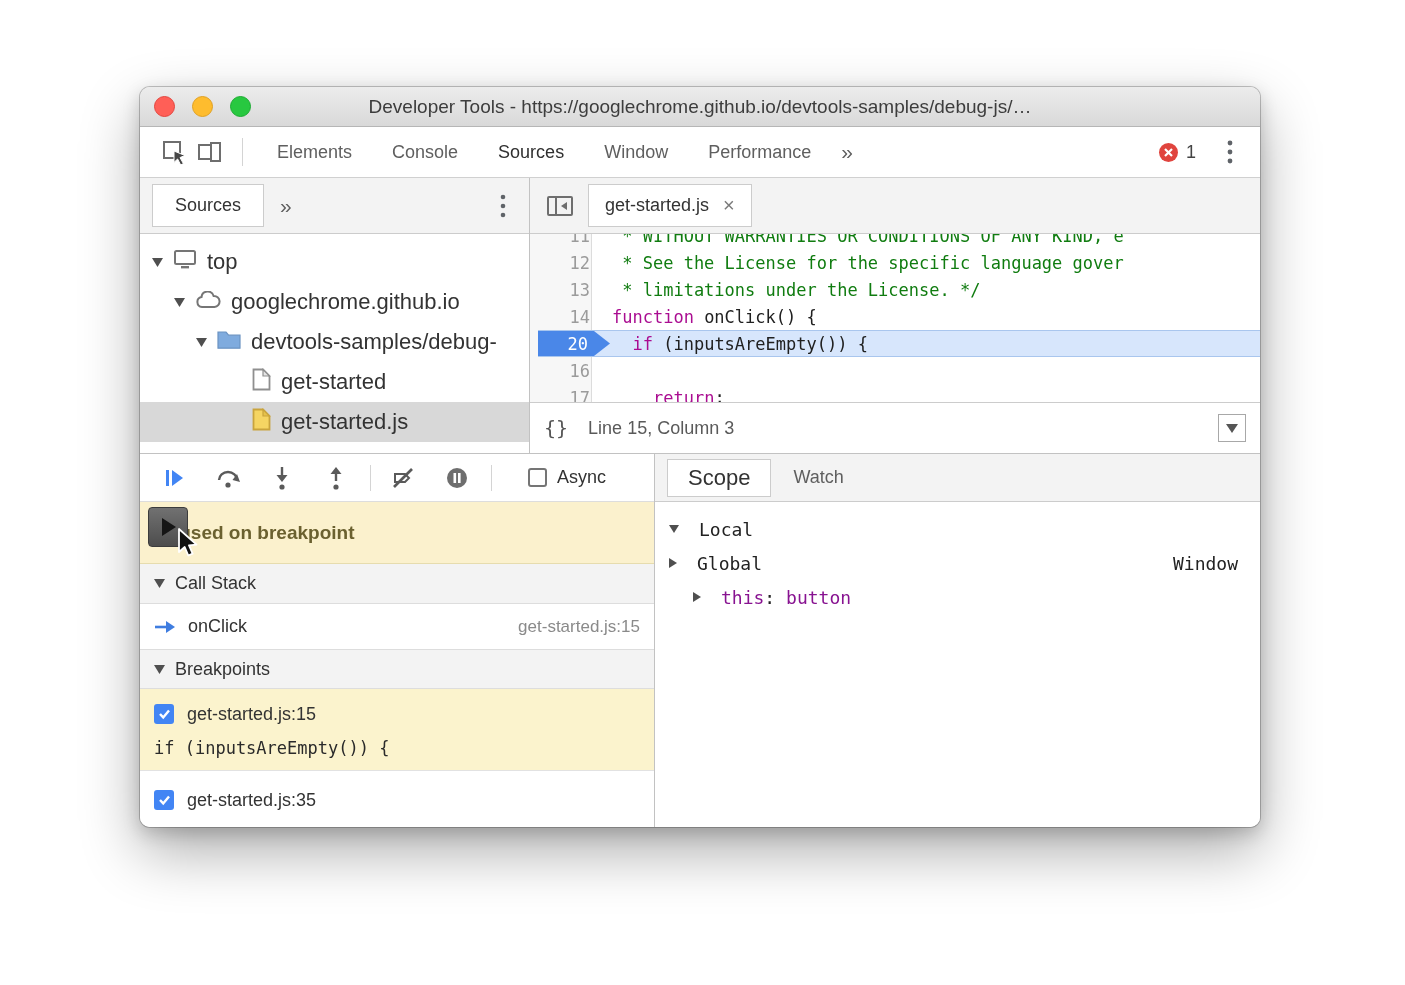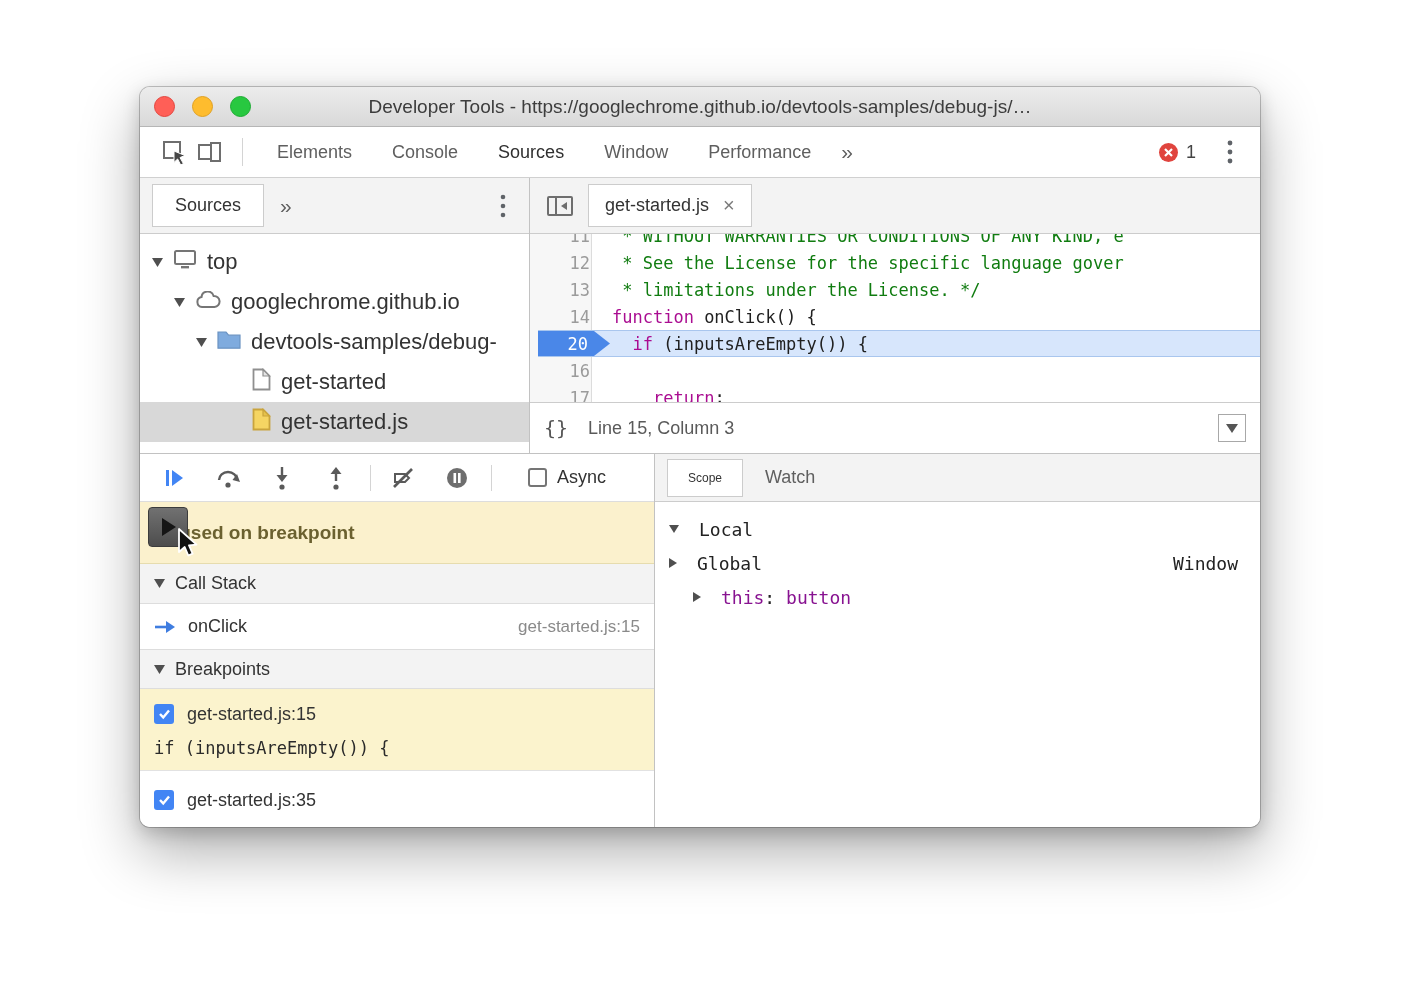--- a/index.html
+++ b/index.html
@@ -74,21 +74,21 @@
   .bp-entry{padding:12px 14px;flex:none}
   .bp-entry.hit{background:#fbf3cd;border-bottom:1px solid #e2e2e2}
   .bp-line1{display:flex;align-items:center;gap:13px;font-size:18px;color:#333;height:26px}
   .bp-code{font-family:"DejaVu Sans Mono",monospace;font-size:17px;color:#2a2a2a;margin-top:11px;white-space:pre}
   .cb-checked{width:20px;height:20px;border-radius:3px;background:#4285f4;display:flex;align-items:center;justify-content:center;flex:none}
   .resume-overlay{position:absolute;left:8px;top:53px;width:40px;height:40px;background:linear-gradient(#717171,#4d4d4d);border:1px solid #3c3c3c;border-radius:4px;display:flex;align-items:center;justify-content:center;z-index:5}
   .cursor-wrap{position:absolute;left:36px;top:74px;z-index:6}
   
   .scope{flex:1;background:#fff;display:flex;flex-direction:column;min-width:0}
   .scope-tabbar{height:48px;background:#f3f3f3;border-bottom:1px solid #ccc;display:flex;align-items:center;padding-left:12px;flex:none}
-  .scope-tab{height:38px;background:#fff;border:1px solid #ccc;padding:0 20px;display:flex;align-items:center;font-size:12px;color:#333}
+  .scope-tab{height:38px;background:#fff;border:1px solid #ccc;padding:0 20px;display:flex;align-items:center;font-size:22px;color:#333}
   .watch-tab{padding:0 22px;font-size:18px;color:#5f5f5f}
   .scope-body{font-family:"DejaVu Sans Mono",monospace;font-size:18px;color:#222;padding-top:10px}
   .scope-row{height:34px;display:flex;align-items:center;padding:0 14px;gap:20px}
   .scope-row.indent{padding-left:38px}
   .prop{color:#881391}.propval{color:#881391}
   .global-val{margin-left:auto;padding-right:8px;color:#222}
 </style>
 </head>
 <body>
 

